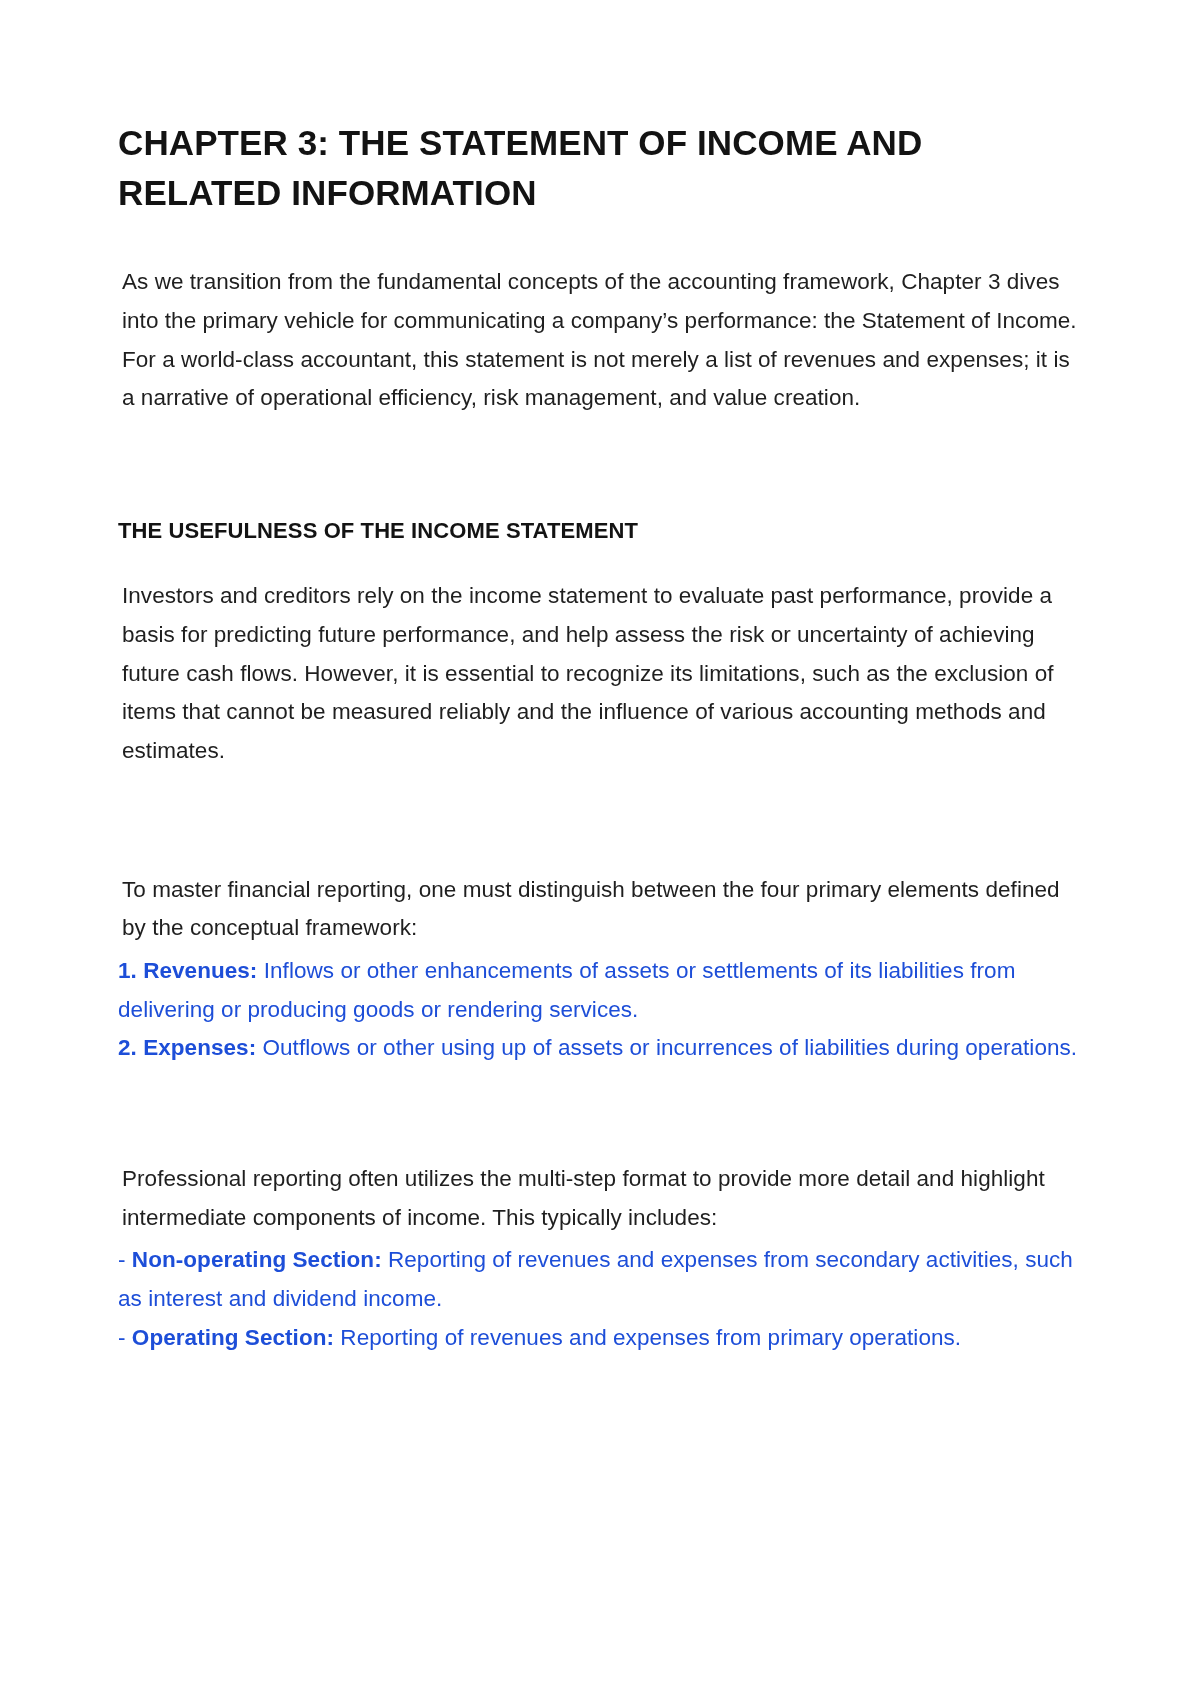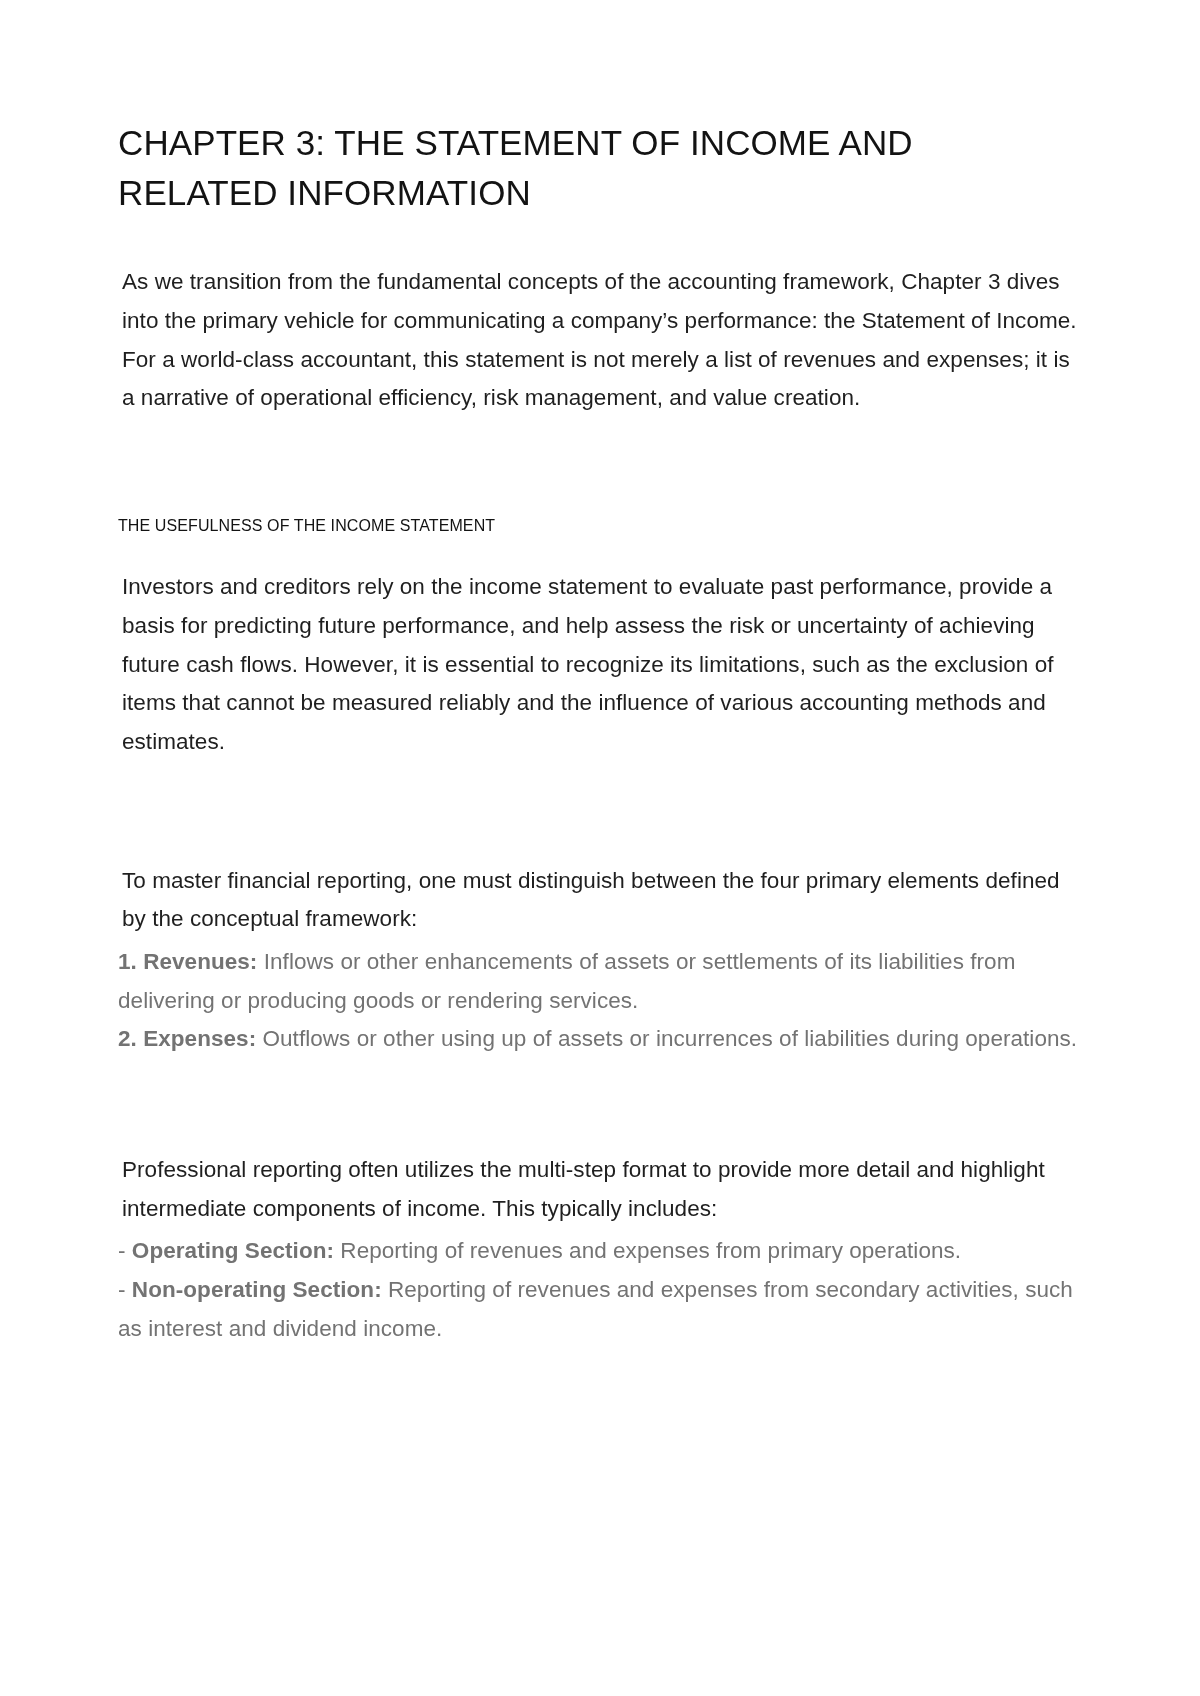--- a/index.html
+++ b/index.html
@@ -16,48 +16,48 @@
   .page {
     position: relative;
     width: 1200px;
     height: 1696px;
     background: #ffffff;
     box-sizing: border-box;
     padding: 118px 118px 60px 118px;
   }
   .doc-title {
     font-size: 35px;
-    font-weight: 400;
+    font-weight: 700;
     line-height: 1.42;
     letter-spacing: 0.1px;
     margin: 0 0 46px 0;
     color: #131313;
     max-width: 900px;
   }
   .body-par {
     font-size: 22.5px;
     line-height: 1.72;
     margin: 4px;
     color: #1f1f1f;
     letter-spacing: 0.05px;
   }
   .section-heading {
-    font-size: 16px;
-    font-weight: 400;
+    font-size: 22px;
+    font-weight: 700;
     line-height: 1.5;
     margin: 0 0 30px 0;
     color: #131313;
     letter-spacing: 0.1px;
   }
   .spacer-lg { height: 92px; }
   .spacer-md { height: 88px; }
   .list-block {
     font-size: 22.5px;
     line-height: 1.72;
-    color: #737373;
+    color: #1d4ed8;
     letter-spacing: 0.05px;
   }
   .list-block .item { margin: 0; }
   b { font-weight: 700; }
 </style>
 </head>
 <body>
 
 <div class="page">
 
@@ -75,17 +75,17 @@
   <p class="body-par">To master financial reporting, one must distinguish between the four primary elements defined by the conceptual framework:</p>
   <div class="list-block">
     <p class="item"><b>1. Revenues:</b><span> Inflows or other enhancements of assets or settlements of its liabilities from delivering or producing goods or rendering services.</span></p>
     <p class="item"><b>2. Expenses:</b><span> Outflows or other using up of assets or incurrences of liabilities during operations.</span></p>
   </div>
 
   <div class="spacer-md"></div>
 
   <p class="body-par">Professional reporting often utilizes the multi-step format to provide more detail and highlight intermediate components of income. This typically includes:</p>
   <div class="list-block">
+    <p class="item"><span>- </span><b>Non-operating Section:</b><span> Reporting of revenues and expenses from secondary activities, such as interest and dividend income.</span></p>
     <p class="item"><span>- </span><b>Operating Section:</b><span> Reporting of revenues and expenses from primary operations.</span></p>
-    <p class="item"><span>- </span><b>Non-operating Section:</b><span> Reporting of revenues and expenses from secondary activities, such as interest and dividend income.</span></p>
   </div>
 
 </div>
 
 </body></html>

